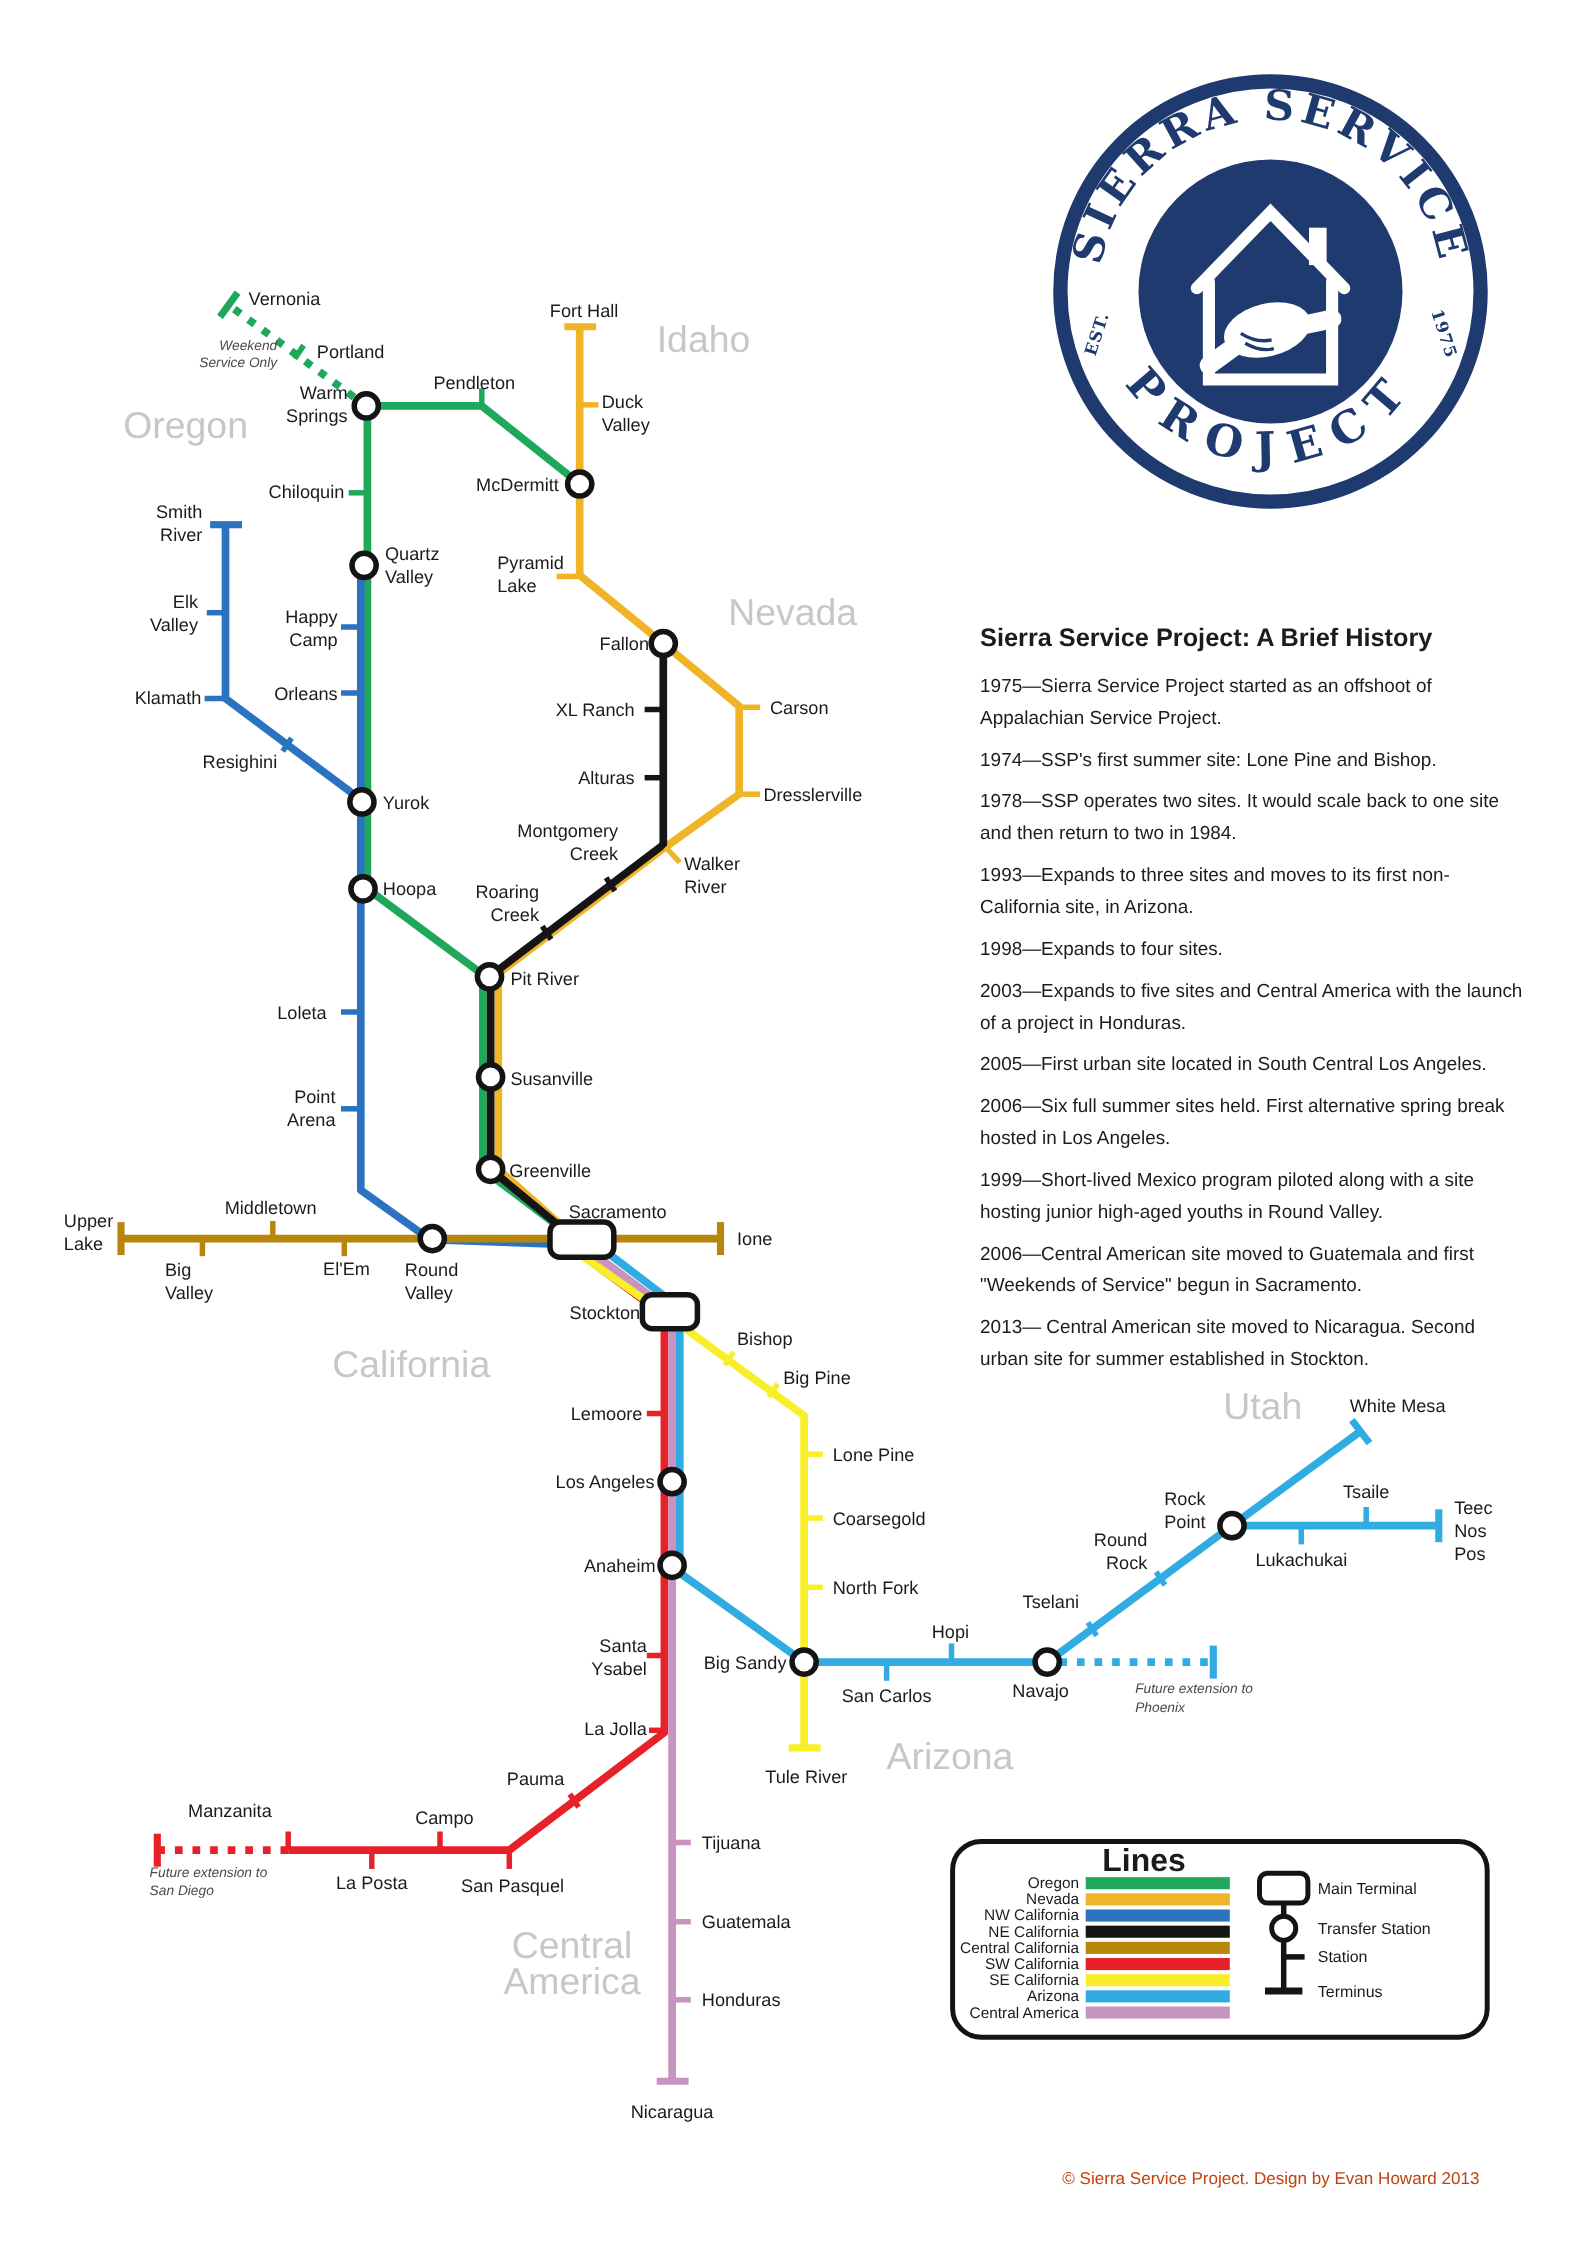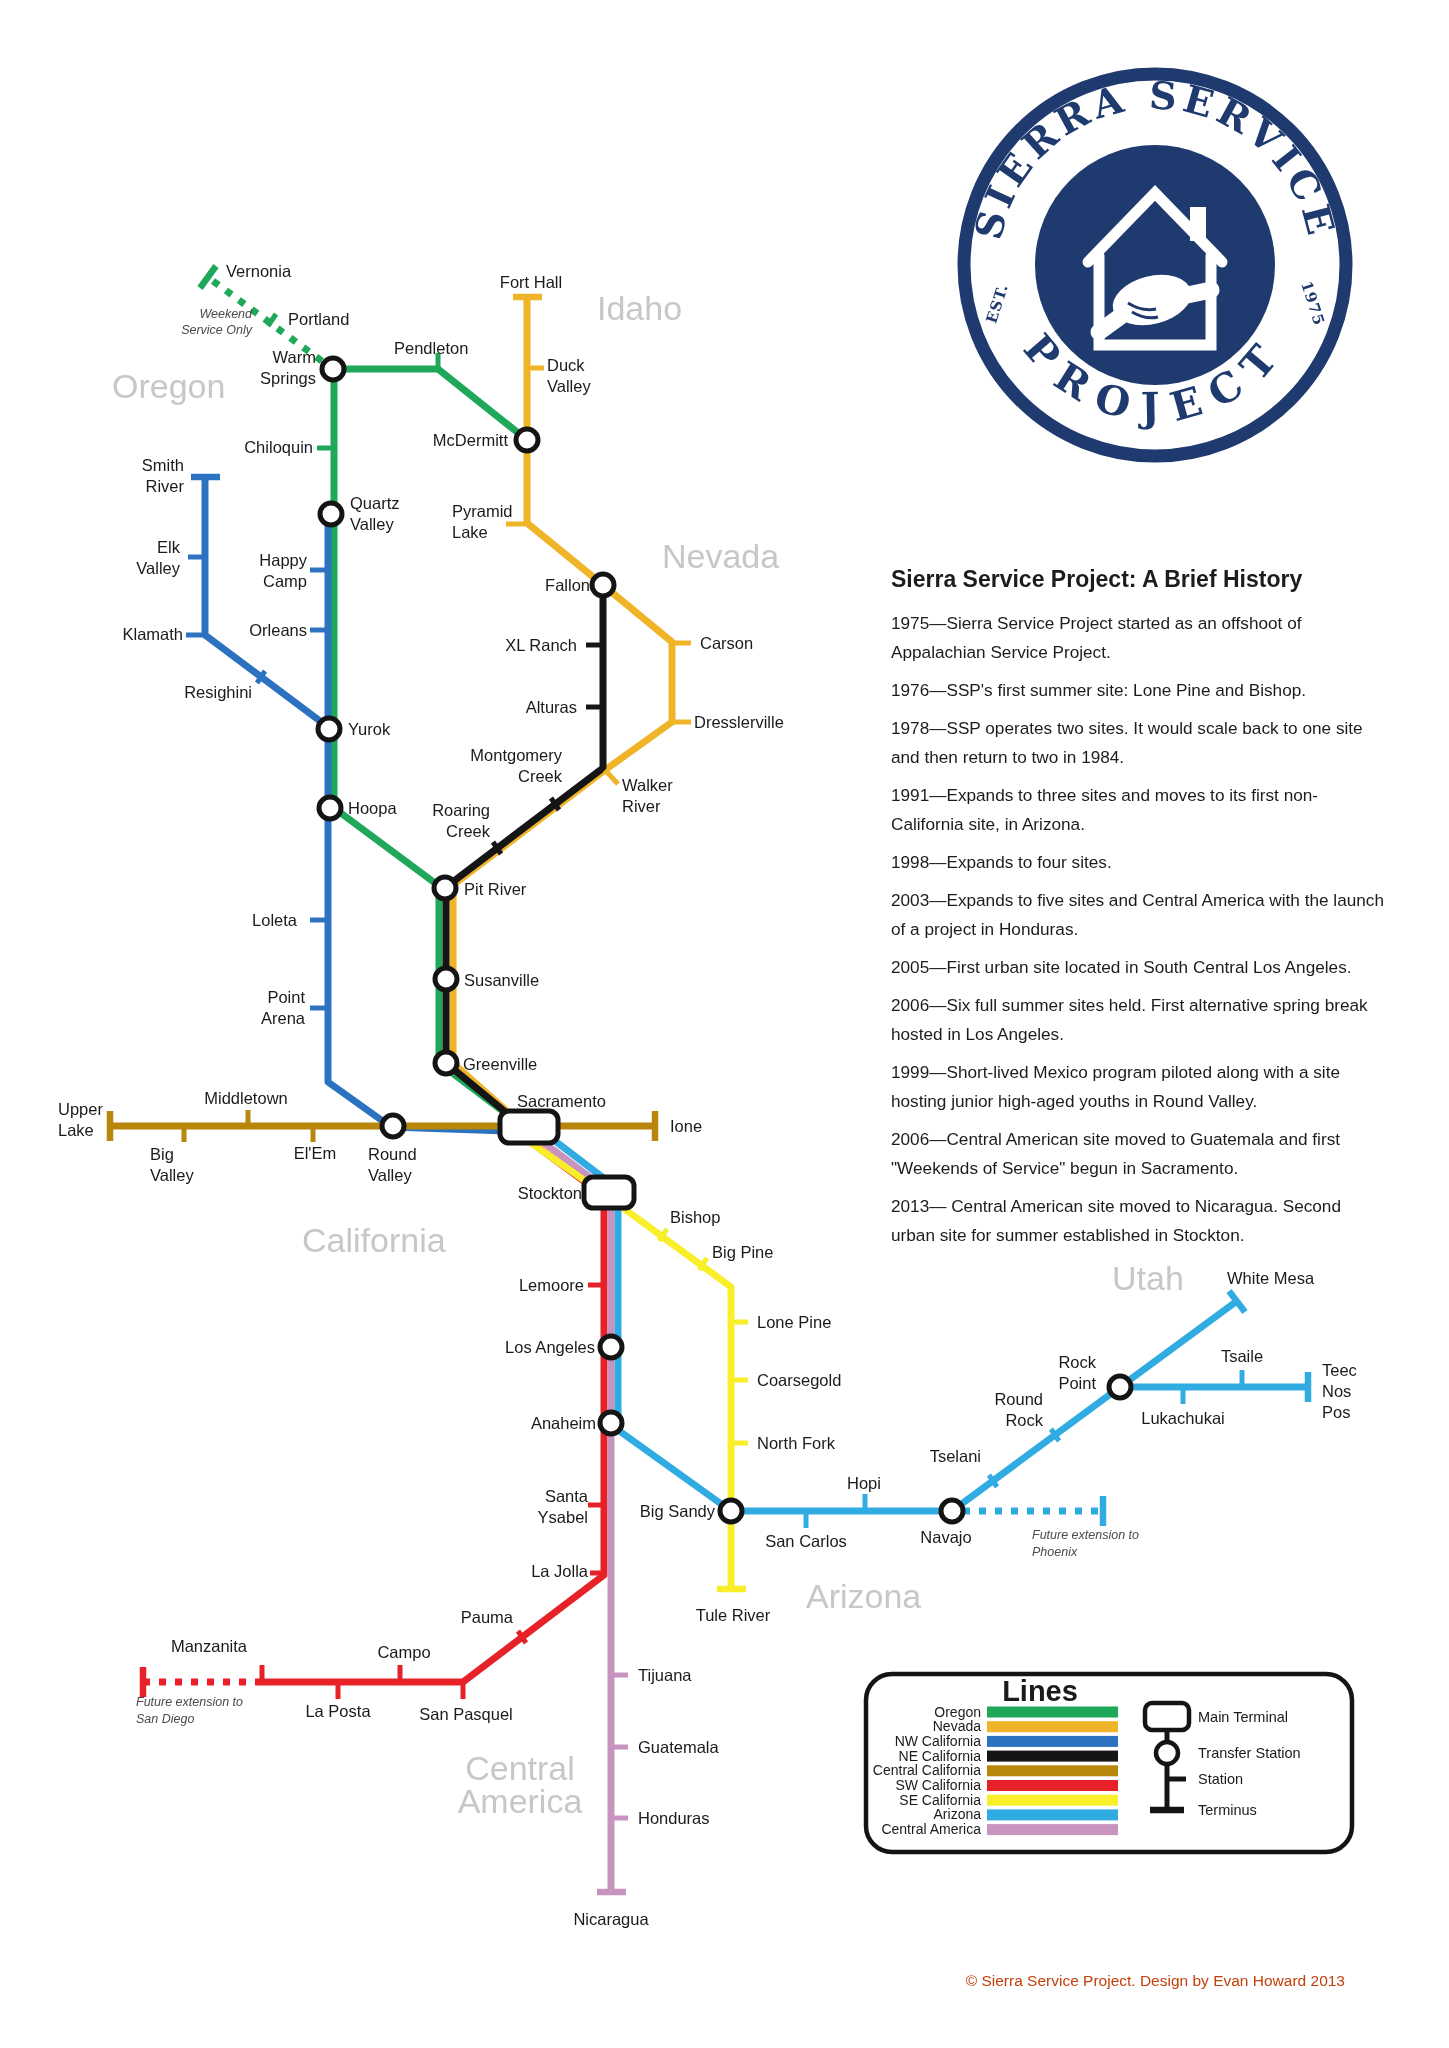--- a/index.html
+++ b/index.html
@@ -270,23 +270,23 @@
         <text x="1198" y="1784" class="marker-label">Station</text>
         <text x="1198" y="1815" class="marker-label">Terminus</text>
       </g>
     </g>
   </svg>
 
   <div id="history">
     <h2>Sierra Service Project: A Brief History</h2>
     <div id="history-entries">
         <p>1975—Sierra Service Project started as an offshoot of Appalachian Service Project.</p>
-        <p>1976—SSP's first summer site: Lone Pine and Bishop.</p>
+        <p>1974—SSP's first summer site: Lone Pine and Bishop.</p>
         <p>1978—SSP operates two sites. It would scale back to one site and then return to two in 1984.</p>
-        <p>1991—Expands to three sites and moves to its first non-California site, in Arizona.</p>
+        <p>1993—Expands to three sites and moves to its first non-California site, in Arizona.</p>
         <p>1998—Expands to four sites.</p>
         <p>2003—Expands to five sites and Central America with the launch of a project in Honduras.</p>
         <p>2005—First urban site located in South Central Los Angeles.</p>
         <p>2006—Six full summer sites held. First alternative spring break hosted in Los Angeles.</p>
         <p>1999—Short-lived Mexico program piloted along with a site hosting junior high-aged youths in Round Valley.</p>
         <p>2006—Central American site moved to Guatemala and first "Weekends of Service" begun in Sacramento.</p>
         <p>2013— Central American site moved to Nicaragua. Second urban site for summer established in Stockton.</p>
       </div>
   </div>
 

